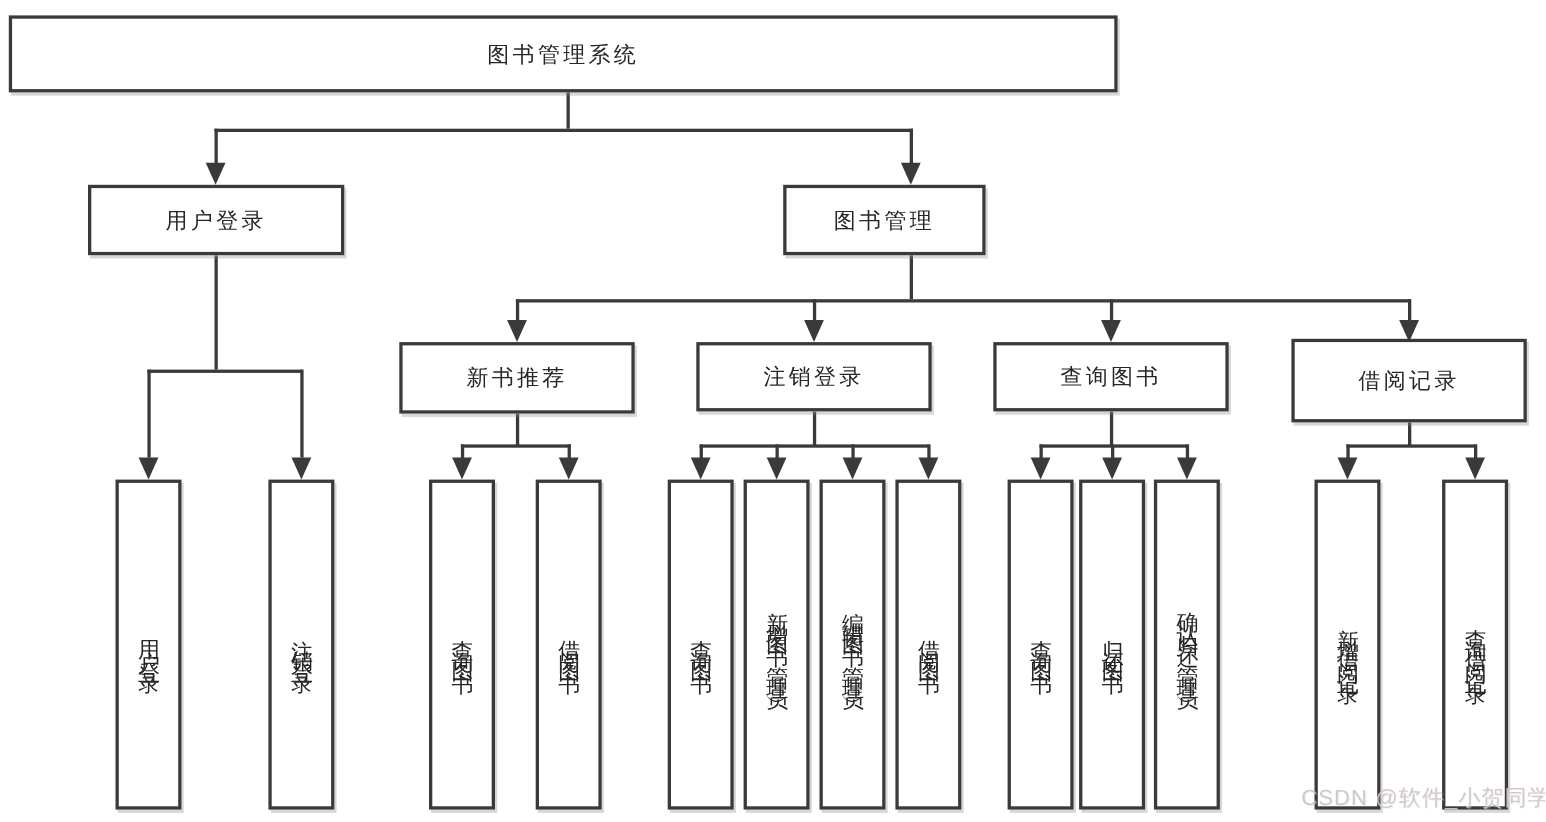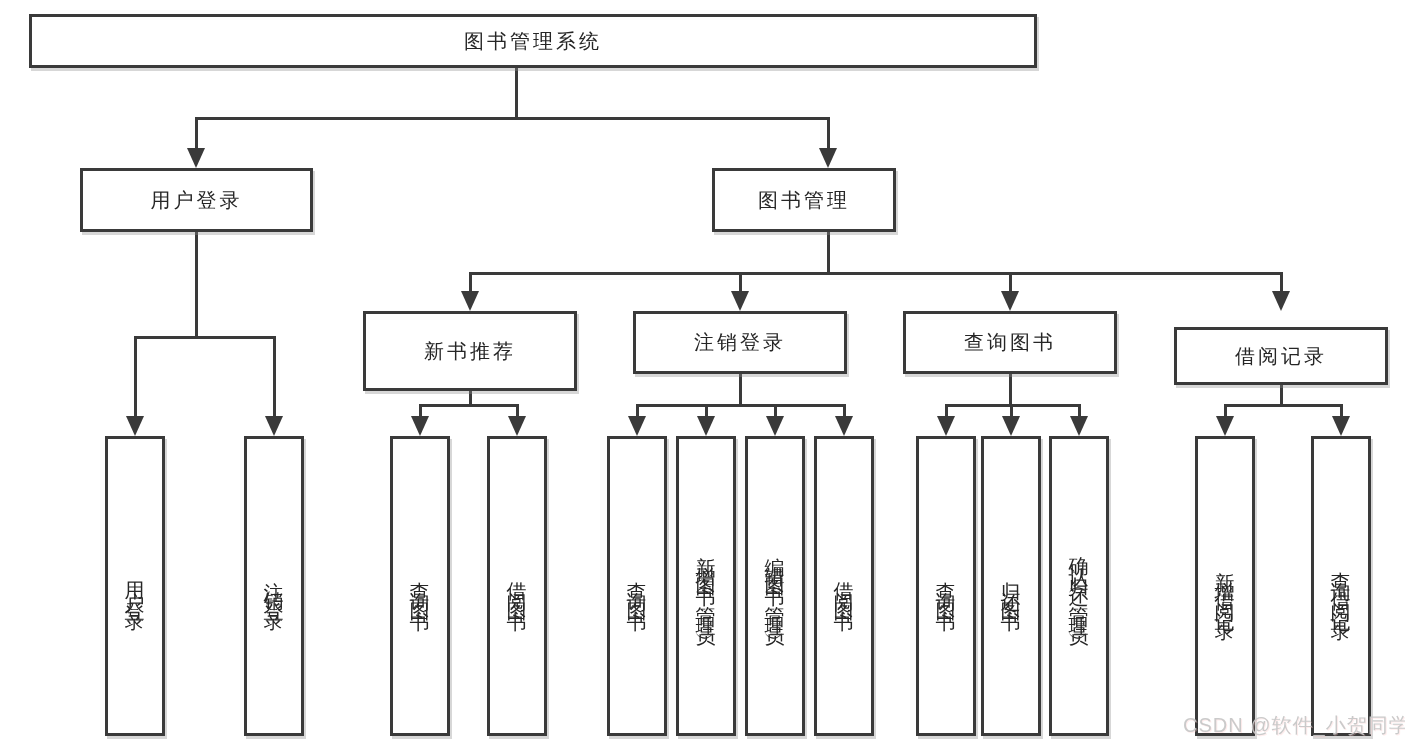--- a/index.html
+++ b/index.html
@@ -66,21 +66,21 @@
     white-space: nowrap;
     z-index: 5;
     text-shadow: 1px 1px 0 rgba(255,200,200,0.35);
   }
 </style>
 </head>
 <body>
 
 <div class="canvas">
 
-  <div class="node" style="left:29px; top:14px; width:1008px; height:54px;">图书管理系统</div>
+  <div class="node" style="left:8px; top:14px; width:1008px; height:70px;">图书管理系统</div>
 
   <div class="vl" style="left:515px; top:68px; height:49px;"></div>
   <div class="hl" style="left:195px; top:117px; width:635px;"></div>
   <div class="vl" style="left:195px; top:117px; height:33px;"></div>
   <div class="vl" style="left:827px; top:117px; height:33px;"></div>
   <div class="arrow" style="left:187px; top:148px;"></div>
   <div class="arrow" style="left:819px; top:148px;"></div>
 
   <div class="node" style="left:80px; top:168px; width:233px; height:64px;">用户登录</div>
   <div class="node" style="left:712px; top:168px; width:184px; height:64px;">图书管理</div>
@@ -96,24 +96,24 @@
   <div class="hl" style="left:469px; top:272px; width:813px;"></div>
   <div class="vl" style="left:469px;  top:272px; height:21px;"></div>
   <div class="vl" style="left:739px;  top:272px; height:21px;"></div>
   <div class="vl" style="left:1009px; top:272px; height:21px;"></div>
   <div class="vl" style="left:1280px; top:272px; height:21px;"></div>
   <div class="arrow" style="left:461px;  top:291px;"></div>
   <div class="arrow" style="left:731px;  top:291px;"></div>
   <div class="arrow" style="left:1001px; top:291px;"></div>
   <div class="arrow" style="left:1272px; top:291px;"></div>
 
-  <div class="node" style="left:363px; top:311px; width:214px; height:80px;">新书推荐</div>
+  <div class="node" style="left:363px; top:311px; width:214px; height:65px;">新书推荐</div>
   <div class="node" style="left:633px; top:311px; width:214px; height:63px;">注销登录</div>
   <div class="node" style="left:903px; top:311px; width:214px; height:63px;">查询图书</div>
-  <div class="node" style="left:1174px; top:327px; width:214px; height:58px;">借阅记录</div>
+  <div class="node" style="left:1174px; top:308px; width:214px; height:76px;">借阅记录</div>
 
   <div class="vl" style="left:469px; top:374px; height:31px;"></div>
   <div class="hl" style="left:419px; top:404px; width:100px;"></div>
   <div class="vl" style="left:419px; top:404px; height:16px;"></div>
   <div class="vl" style="left:516px; top:404px; height:16px;"></div>
   <div class="arrow" style="left:411px; top:416px;"></div>
   <div class="arrow" style="left:508px; top:416px;"></div>
 
   <div class="vl" style="left:739px; top:374px; height:31px;"></div>
   <div class="hl" style="left:636px; top:404px; width:209px;"></div>

